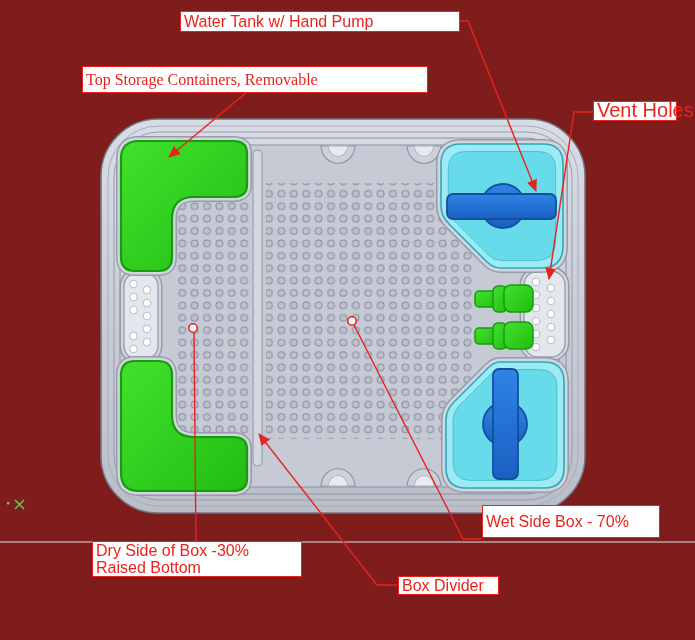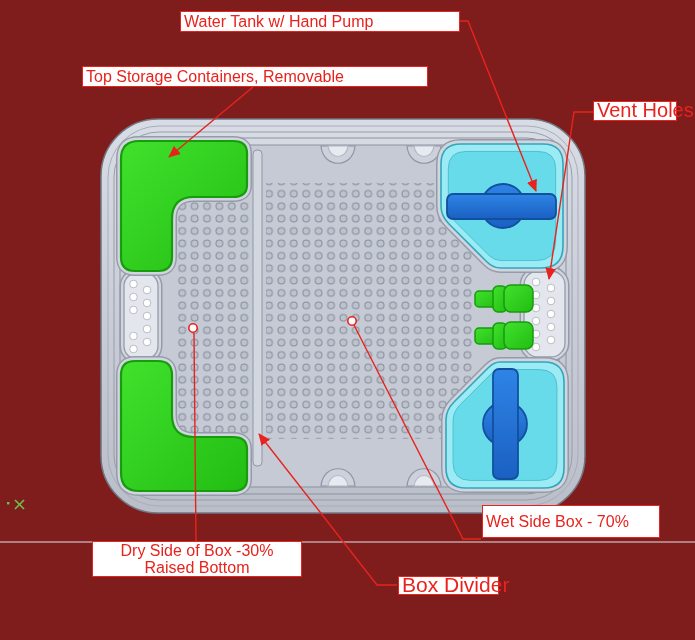--- a/index.html
+++ b/index.html
@@ -17,25 +17,25 @@
     border:1.6px solid #e8231d;
     background:#ffffff;
     color:#e8231d;
     font-size:16px;
     line-height:1.08;
     padding:0 3px;
     white-space:nowrap;
     display:flex;flex-direction:column;justify-content:center;
   }
   .co-water   {left:180px; top:11px;  width:280px; height:21px;}
-  .co-storage {left:82px;  top:66px;  width:346px; height:21px;}
+  .co-storage {left:82px;  top:66px;  width:346px; height:27px;font-family:Liberation Serif, serif;}
   .co-vent    {left:593px; top:101px; width:84px;  height:20px; font-size:20px;}
-  .co-dry     {left:92px;  top:541px; width:210px; height:36px;align-items:center;}
+  .co-dry     {left:92px;  top:541px; width:210px; height:36px;}
   .co-wet     {left:482px; top:505px; width:178px; height:33px;}
-  .co-divider {left:398px; top:576px; width:101px; height:19px; font-size:21px;}
+  .co-divider {left:398px; top:576px; width:101px; height:19px; font-size:16px;}
 </style>
 </head>
 <body>
 
 <div class="canvas">
 
   <svg width="695" height="640" viewBox="0 0 695 640">
     <defs>
       <linearGradient id="shellGrad" x1="0" y1="0" x2="0" y2="1">
         <stop offset="0" stop-color="#d8dce5"></stop>

